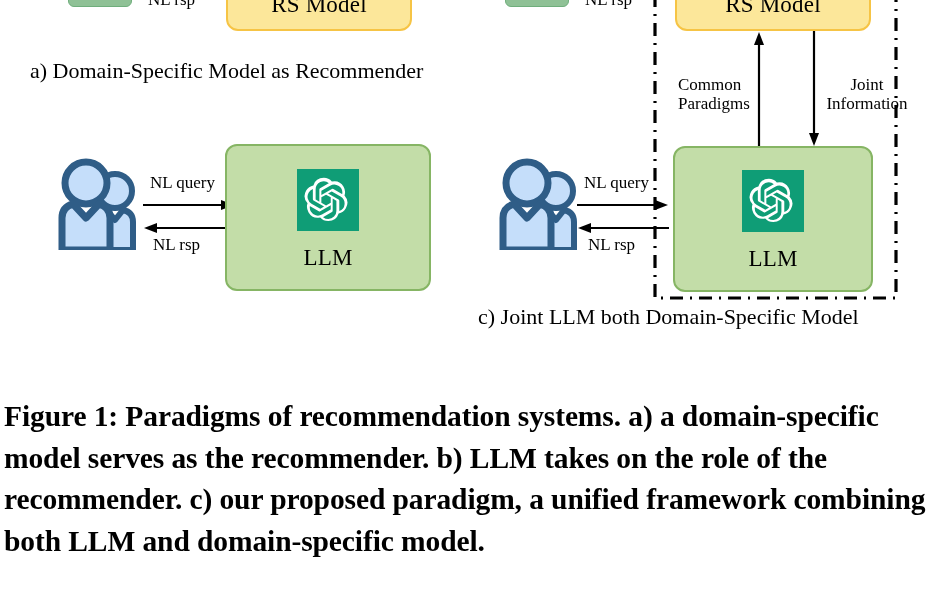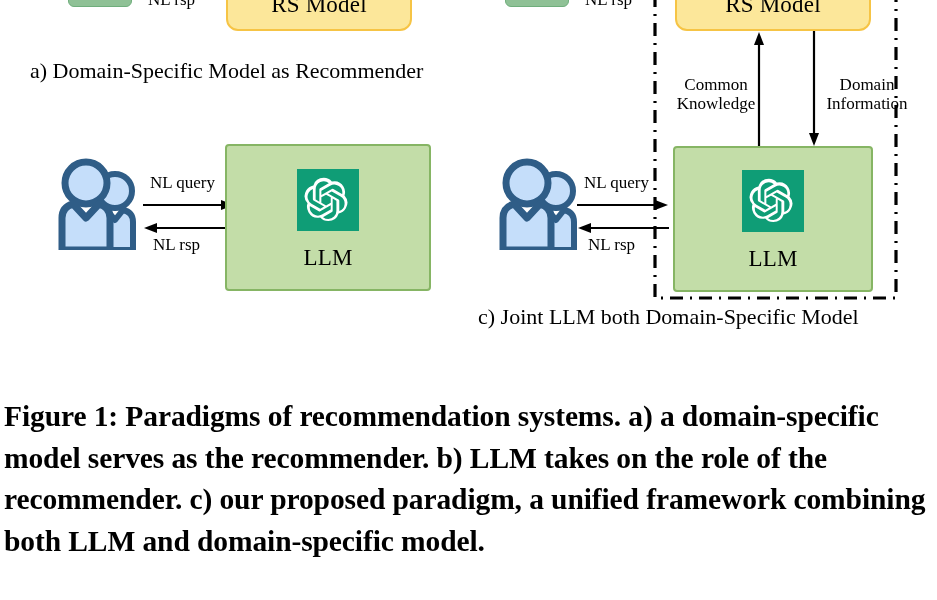--- a/index.html
+++ b/index.html
@@ -38,21 +38,21 @@
     justify-content: center;
   }
   .box-yellow {
     background: #fce79a;
     border: 2px solid #f6c445;
     border-radius: 12px;
   }
   .box-green {
     background: #c3dda8;
     border: 2px solid #86b564;
-    border-radius: 4px;
+    border-radius: 12px;
   }
   .box-green-small {
     background: #8fc196;
     border: 1px solid #6fae7c;
     border-radius: 6px;
   }
   .box-label {
     font-size: 23px;
     line-height: 1.05;
     text-align: center;
@@ -201,27 +201,27 @@
 
     <svg class="arrow-svg" style="left:243px; top:31px;" width="130" height="116" viewBox="0 0 130 116">
 
       <line class="arrow-line" x1="46" y1="116" x2="46" y2="12"></line>
       <polygon class="arrow-head" points="46,1 41,14 51,14"></polygon>
 
       <line class="arrow-line" x1="101" y1="0" x2="101" y2="104"></line>
       <polygon class="arrow-head" points="101,115 96,102 106,102"></polygon>
     </svg>
 
-    <div class="edge-label two-line" style="left:200px; top:75px; width:92px; text-align:center;">
+    <div class="edge-label two-line" style="left:208px; top:75px; width:92px; ">
       <div>Common</div>
-      <div>Knowledge</div>
+      <div>Paradigms</div>
     </div>
 
     <div class="edge-label two-line" style="left:348px; top:75px; width:98px; text-align:center;">
-      <div>Domain</div>
+      <div>Joint</div>
       <div>Information</div>
     </div>
 
     <div class="people-icon" style="left:28px; top:158px;">
       <svg width="88" height="92" viewBox="0 0 88 92" aria-hidden="true">
         <circle cx="58" cy="33" r="17" fill="#c5defa" stroke="#2f5d87" stroke-width="6"></circle>
         <path d="M41 92 L41 64 Q41 54 50 52 L58 62 L66 52 Q76 54 76 64 L76 92 Z" fill="#c5defa" stroke="#2f5d87" stroke-width="6" stroke-linejoin="round"></path>
         <circle cx="29" cy="25" r="21" fill="#c5defa" stroke="#2f5d87" stroke-width="7"></circle>
         <path d="M5 92 L5 60 Q5 49 16 46 L29 60 L42 46 Q53 49 53 60 L53 92 Z" fill="#c5defa" stroke="#2f5d87" stroke-width="7" stroke-linejoin="round"></path>
       </svg>

